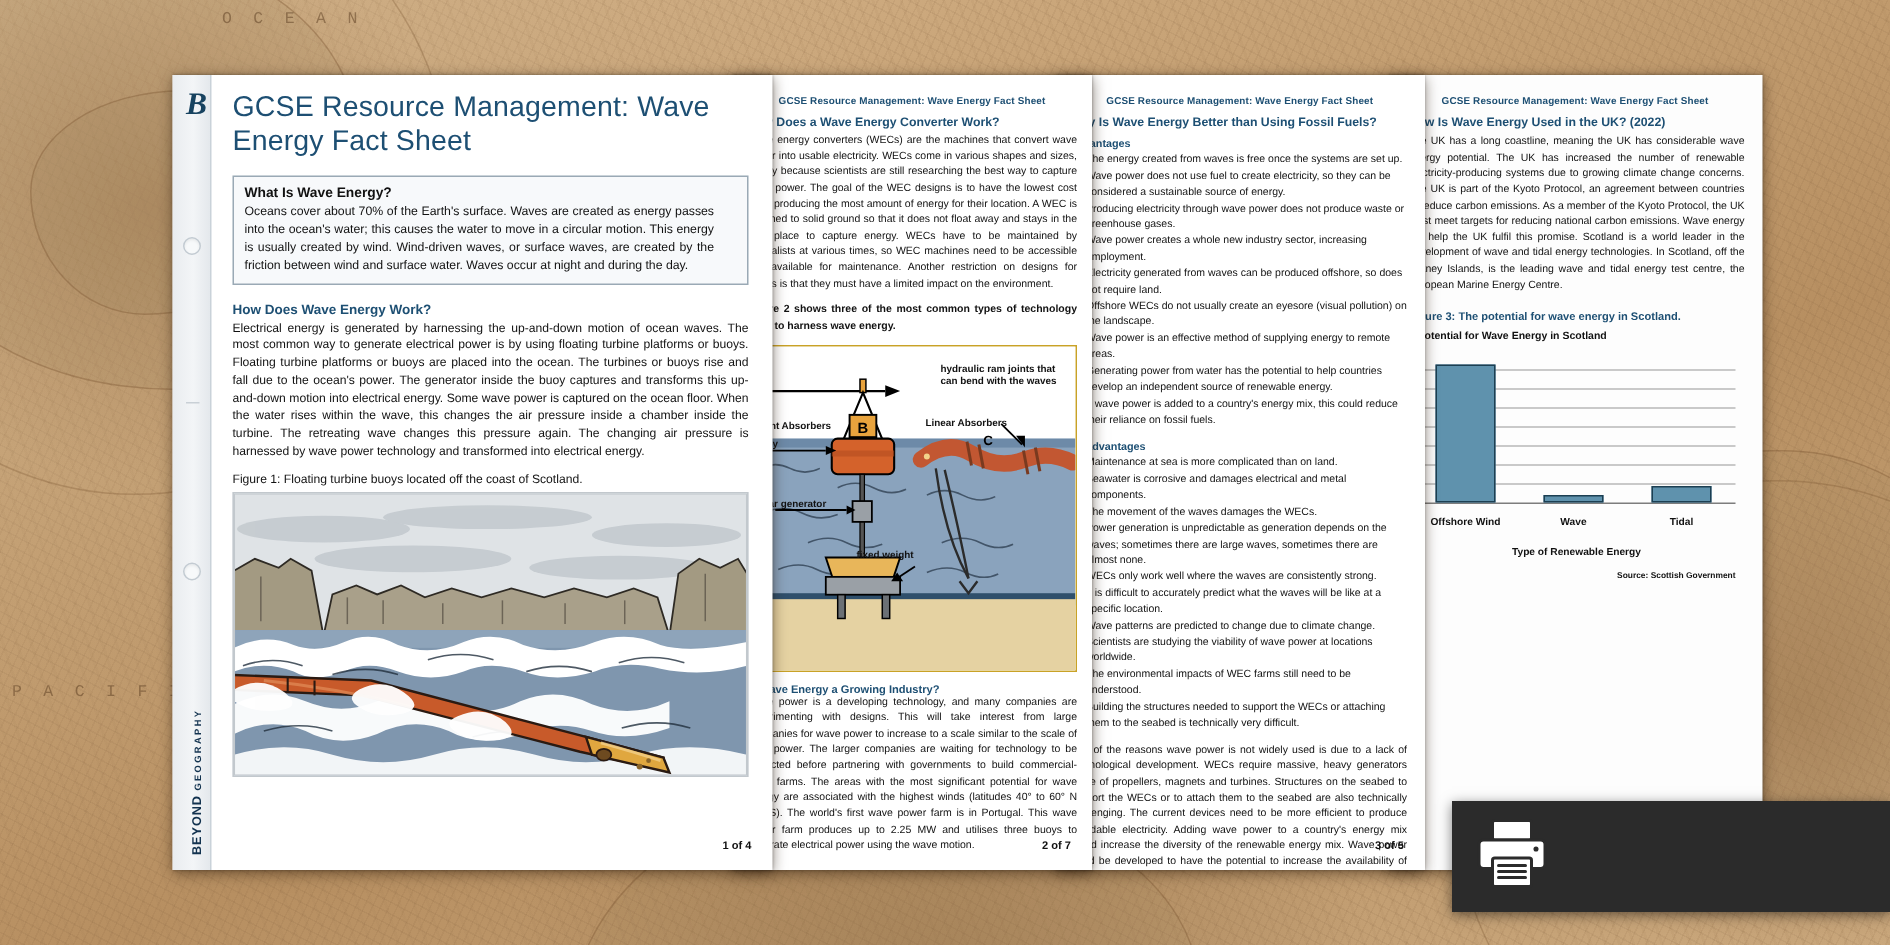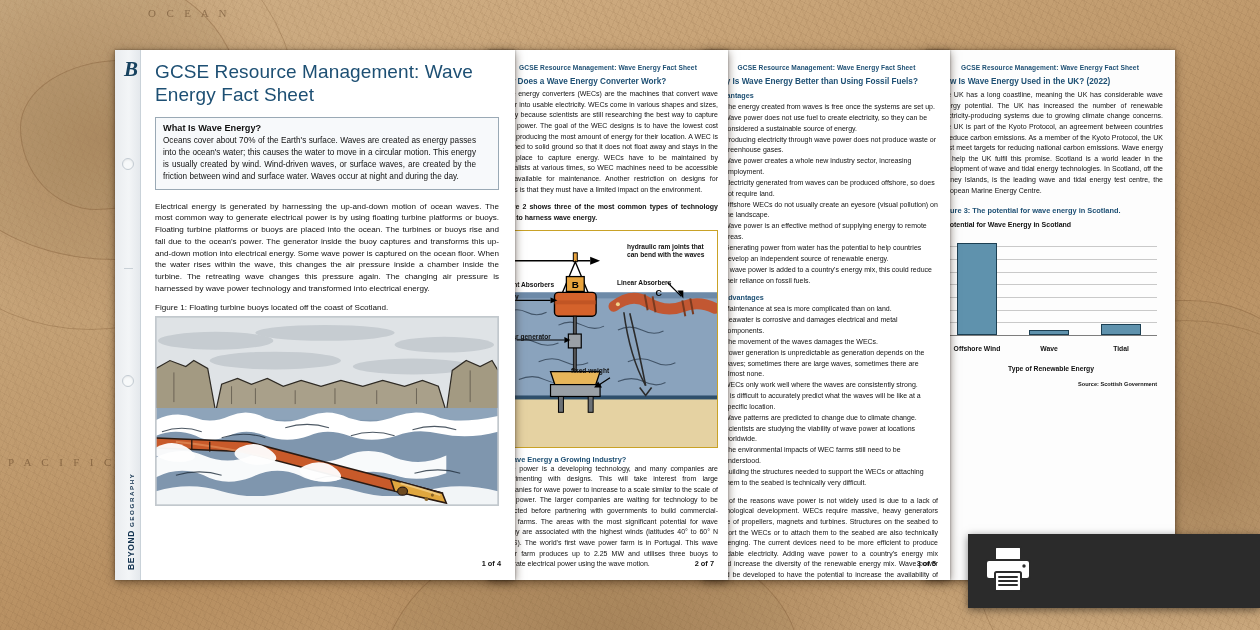--- a/index.html
+++ b/index.html
@@ -30,21 +30,21 @@
       linear-gradient(160deg, #d7b68d 0%, #c49f72 35%, #b78f61 60%, #caa87d 100%);
   }
   .map-blob {
     position: absolute;
     border: 1px solid rgba(120,80,45,.35);
     border-radius: 48% 52% 40% 60% / 55% 45% 58% 42%;
     background: rgba(150,130,90,.10);
   }
   .map-label {
     position: absolute;
-    font-family: Liberation Serif, serif;
+    font-family: Liberation Mono, monospace;
     color: rgba(90,60,32,.50);
     letter-spacing: .35em;
     font-size: 11px;
     white-space: nowrap;
     text-align: center;
   }
   .map-ring {
     position: absolute;
     border: 1px solid rgba(120,82,46,.30);
     border-radius: 50%;
@@ -367,20 +367,21 @@
       <div class="logo-b">B</div>
 
       <div class="p1-body">
         <div class="doc-title">GCSE Resource Management: Wave Energy Fact Sheet</div>
 
         <div class="callout">
           <h3>What Is Wave Energy?</h3>
           <p>Oceans cover about 70% of the Earth's surface. Waves are created as energy passes into the ocean's water; this causes the water to move in a circular motion. This energy is usually created by wind. Wind-driven waves, or surface waves, are created by the friction between wind and surface water. Waves occur at night and during the day.</p>
         </div>
 
+        <div class="sec-h">How Does Wave Energy Work?</div>
         <div class="body-p">Electrical energy is generated by harnessing the up-and-down motion of ocean waves. The most common way to generate electrical power is by using floating turbine platforms or buoys. Floating turbine platforms or buoys are placed into the ocean. The turbines or buoys rise and fall due to the ocean's power. The generator inside the buoy captures and transforms this up-and-down motion into electrical energy. Some wave power is captured on the ocean floor. When the water rises within the wave, this changes the air pressure inside a chamber inside the turbine. The retreating wave changes this pressure again. The changing air pressure is harnessed by wave power technology and transformed into electrical energy.</div>
 
         <div class="fig-cap">Figure 1: Floating turbine buoys located off the coast of Scotland.</div>
 
         <div class="fig1">
           <svg viewBox="0 0 344 190" width="100%" height="100%" preserveAspectRatio="none">
 
             <rect x="0" y="0" width="344" height="110" fill="#dfe3e6"></rect>
 
             <g fill="#c5cbd0" opacity=".95">

